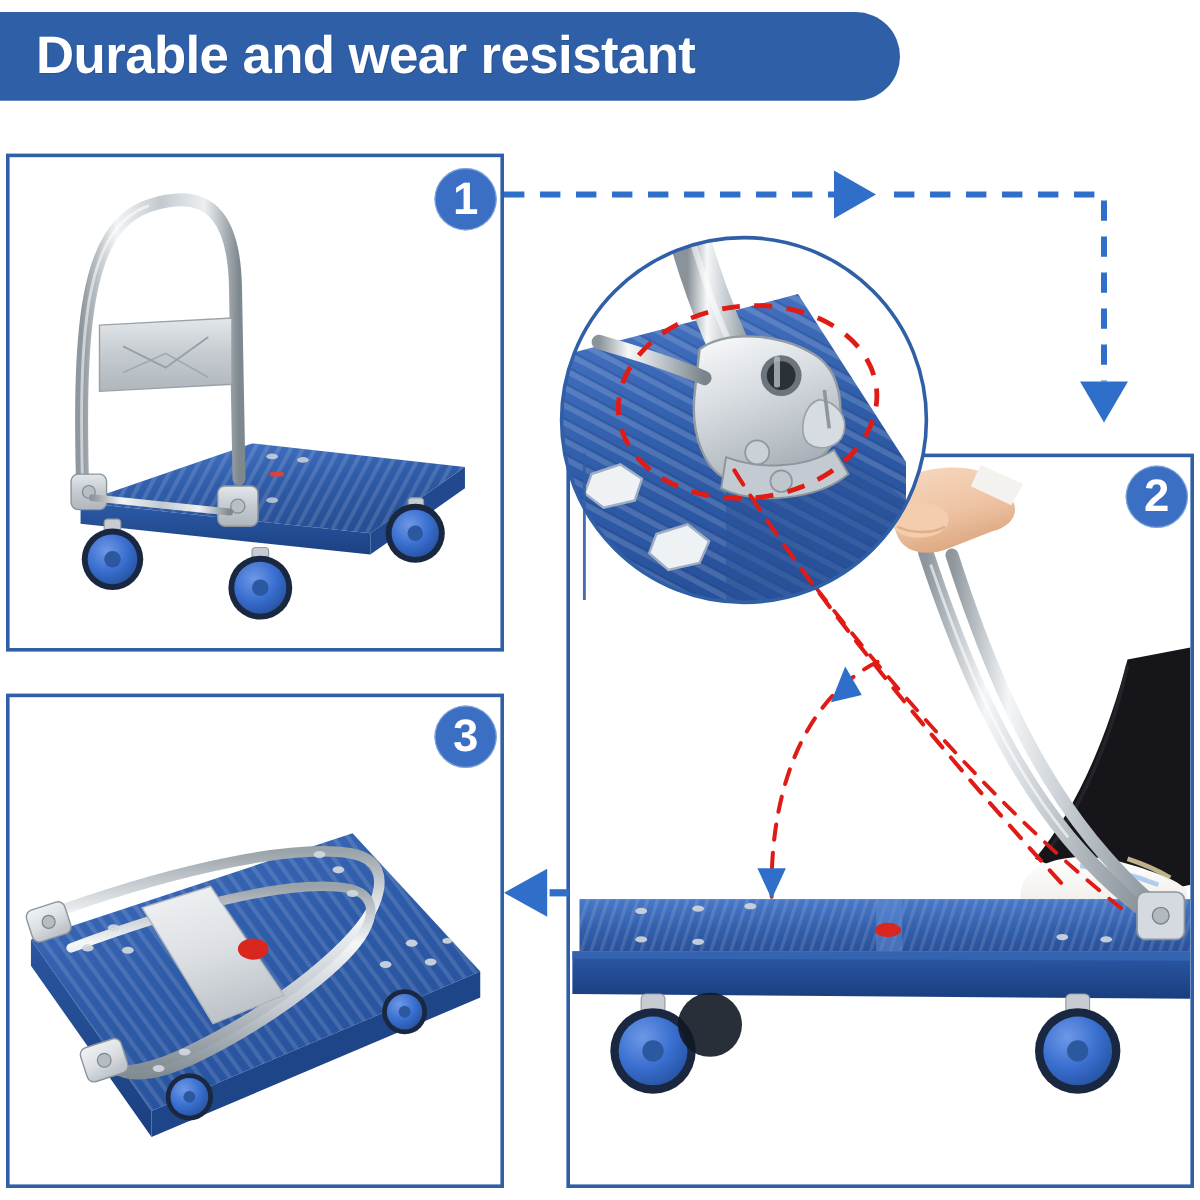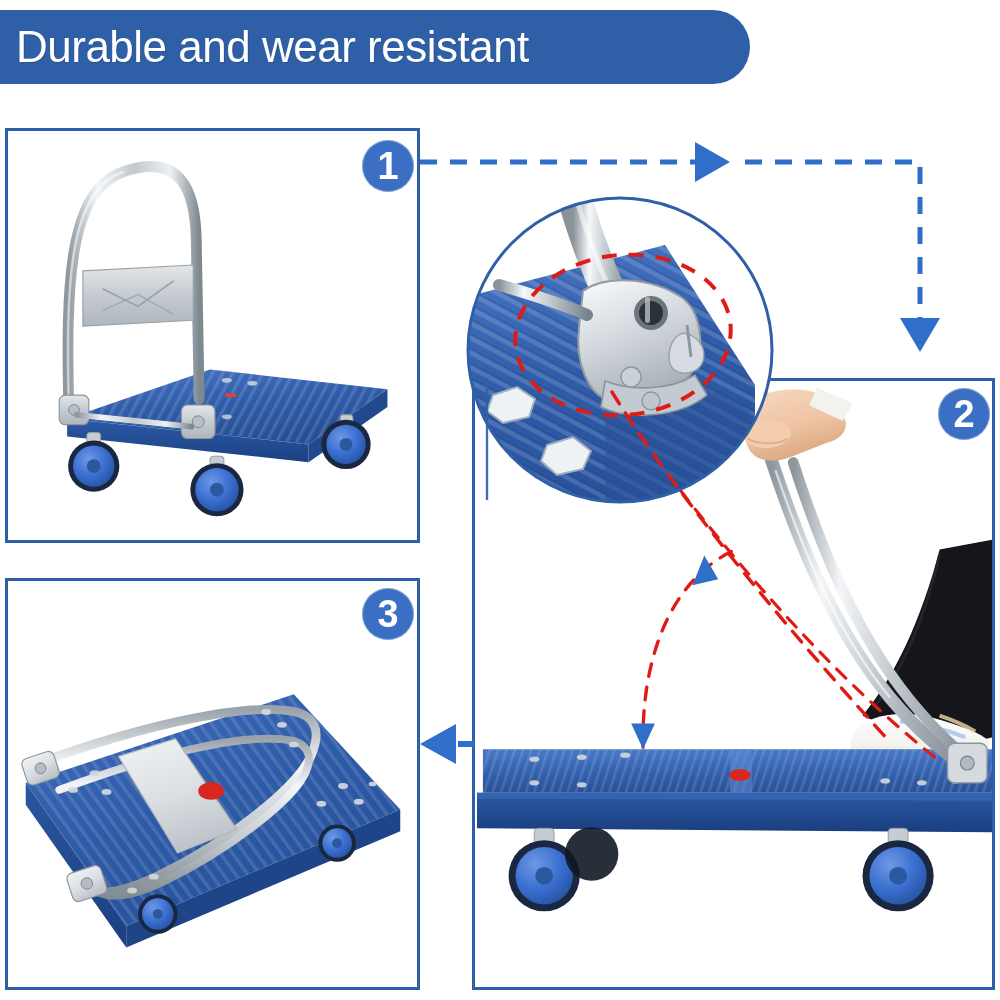--- a/index.html
+++ b/index.html
@@ -12,22 +12,22 @@
   #stage{position:absolute;left:0;top:0;width:1000px;height:1000px;}
 
   
   .banner{
     position:absolute;left:0;top:10px;width:750px;height:74px;
     background:#2F5FA7;
     border-top-right-radius:37px;border-bottom-right-radius:37px;
     display:flex;align-items:center;
   }
   .banner-text{
-    color:#ffffff;font-size:44px;font-weight:normal;letter-spacing:-0.5px;
-    margin-left:16px;white-space:nowrap;
+    color:#ffffff;font-size:44px;font-weight:bold;letter-spacing:-0.5px;
+    margin-left:30px;white-space:nowrap;
     text-shadow:1px 1px 0 rgba(0,0,0,.12);
   }
 
   
   .panel{position:absolute;border:3px solid #2F5FA7;background:#fff;box-sizing:border-box;}
   #panel1{left:5px;top:128px;width:415px;height:415px;}
   #panel3{left:5px;top:578px;width:415px;height:412px;}
   #panel2{left:472px;top:378px;width:523px;height:612px;}
 
   

